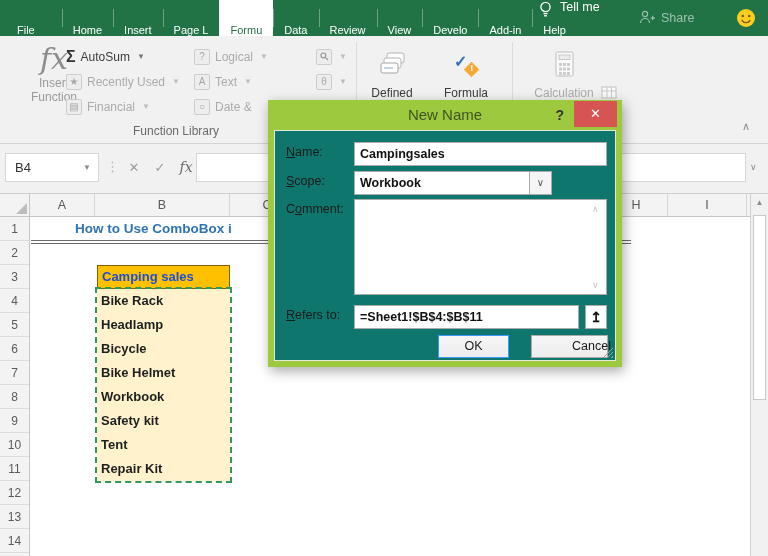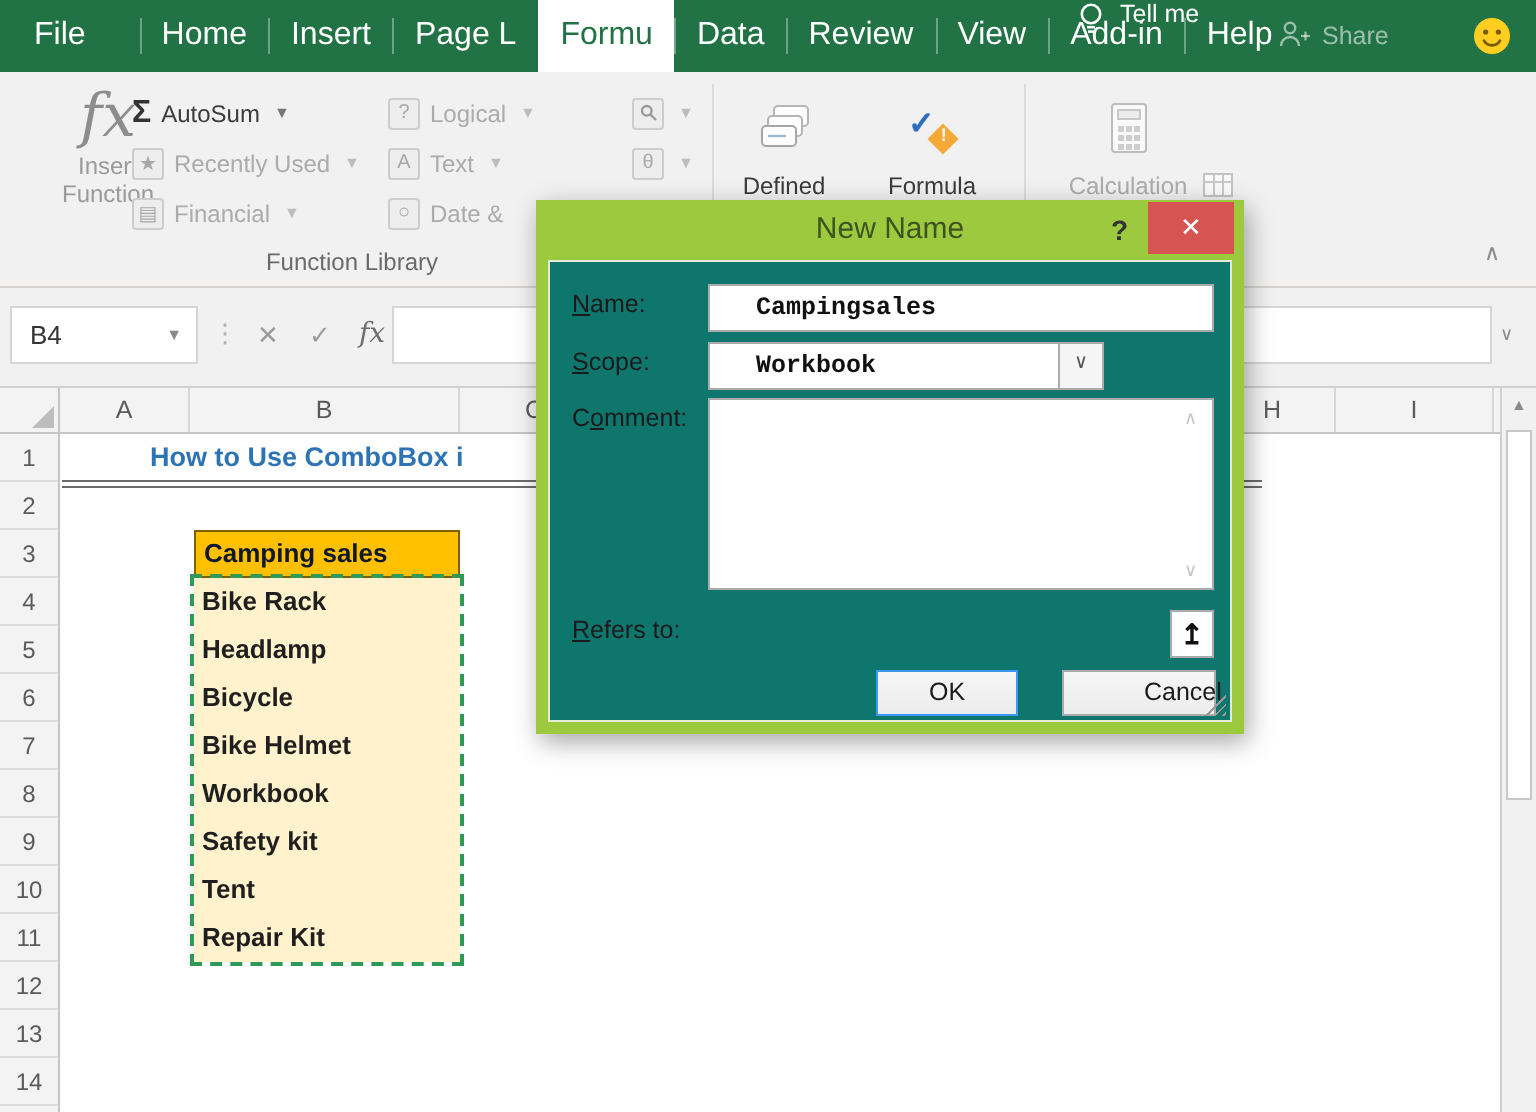--- a/index.html
+++ b/index.html
@@ -3,21 +3,21 @@
 <meta charset="utf-8">
 <style>
   html,body{margin:0;padding:0;}
   #app{position:relative;width:768px;height:556px;overflow:hidden;background:#fff;
        font-family:"Liberation Sans",sans-serif;-webkit-font-smoothing:antialiased;cursor:default;}
   u{text-decoration:underline;}
 
   
   .tabbar{position:absolute;top:0;left:0;right:0;height:36px;background:#217346;}
   .tabs{position:absolute;left:6px;top:0;height:36px;display:flex;align-items:stretch;}
-  .tab{color:#fff;font-size:16px;padding:0 11px;line-height:36px;position:relative;white-space:nowrap;}
+  .tab{color:#fff;font-size:11px;padding:12px 11px;line-height:36px;position:relative;white-space:nowrap;}
   .tab:first-child{margin-right:16px;}
   .tab + .tab::before{content:"";position:absolute;left:0;top:9px;height:18px;width:1px;background:rgba(255,255,255,.35);}
   .tab.active{background:#fff;color:#217346;}
   .tab.active::before{display:none;}
   .tellme{position:absolute;left:538px;top:0;height:36px;display:flex;align-items:flex-start;gap:7px;color:#fff;font-size:12.5px;}
   .share{position:absolute;left:638px;top:0;height:36px;display:flex;align-items:center;gap:5px;color:rgba(255,255,255,.55);font-size:12.5px;}
   .smiley{position:absolute;left:736px;top:8px;width:20px;height:20px;}
 
   
   .ribbon{position:absolute;top:36px;left:0;right:0;height:108px;background:#F1F1F1;border-bottom:1px solid #D5D2CF;box-sizing:border-box;}
@@ -59,41 +59,41 @@
               box-sizing:border-box;display:flex;}
   .corner{width:30px;height:100%;border-right:1px solid #C6C6C6;box-sizing:border-box;position:relative;background:#F3F3F3;}
   .corner::after{content:"";position:absolute;right:2px;bottom:2px;width:0;height:0;border-left:11px solid transparent;border-bottom:11px solid #BDBDBD;}
   .colh{height:100%;border-right:1px solid #D6D6D6;box-sizing:border-box;text-align:center;font-size:12.5px;color:#5a5a5a;line-height:22px;}
   .rowheaders{position:absolute;top:217px;left:0;width:30px;bottom:0;background:#F3F3F3;border-right:1px solid #C6C6C6;box-sizing:border-box;}
   .rowh{height:24px;line-height:24px;text-align:center;font-size:12px;color:#5a5a5a;border-bottom:1px solid #DCDCDC;box-sizing:border-box;}
   .cells{position:absolute;left:31px;top:217px;width:716px;bottom:0;background:#fff;overflow:hidden;padding-left:43px;}
   .sheet-title{position:absolute;left:44px;top:0;height:24px;line-height:24px;font-size:13.5px;font-weight:bold;color:#2E74B5;white-space:nowrap;}
   .title-underline{position:absolute;left:0;top:23px;width:600px;height:2px;border-top:1px solid #6b6b6b;border-bottom:1px solid #6b6b6b;}
   .range-header{position:absolute;left:66px;top:48px;width:133px;height:24px;box-sizing:border-box;background:#FFC000;
-                border:1px solid #7F6000;font-size:13px;font-weight:600;color:#0f172a;line-height:22px;padding-left:4px;}
+                border:1px solid #7F6000;font-size:13px;font-weight:600;color:#1d4ed8;line-height:22px;padding-left:4px;}
   .range-list{position:absolute;left:66px;top:72px;width:133px;height:192px;background:#FFF2CC;}
   .list-cell{height:24px;line-height:24px;font-size:13px;font-weight:600;color:#1f1f1f;padding-left:4px;}
   .marching-ants{position:absolute;left:64px;top:70px;width:137px;height:196px;box-sizing:border-box;border:2px dashed #2E9958;}
 
   
   .vscroll{position:absolute;right:0;top:194px;width:18px;bottom:0;background:#F1F1F1;border-left:1px solid #D0D0D0;box-sizing:border-box;}
   .vs-up{height:18px;text-align:center;font-size:8px;color:#8a8a8a;line-height:18px;}
   .vs-thumb{position:absolute;left:2px;right:2px;top:21px;height:185px;background:#fff;border:1px solid #C8C8C8;box-sizing:border-box;}
 
   
   .dialog{position:absolute;left:268px;top:100px;width:354px;height:267px;background:#9DC93E;z-index:30;
           box-shadow:2px 4px 12px rgba(0,0,0,.35);box-sizing:border-box;font-size:12.5px;}
   .dlg-titlebar{position:relative;height:30px;}
   .dlg-title{text-align:center;line-height:30px;font-size:15px;color:#3F5320;}
   .dlg-help{position:absolute;right:58px;top:0;line-height:30px;font-weight:bold;color:#333;font-size:14px;}
   .dlg-close{position:absolute;right:5px;top:1px;width:43px;height:26px;background:#D65552;color:#fff;text-align:center;line-height:26px;font-size:13px;}
   .dlg-body{position:absolute;left:6px;top:30px;width:342px;height:231px;background:#0f766e;border:1px solid #E4E9D8;box-sizing:border-box;}
   .dlg-label{position:absolute;left:11px;color:#1a1a1a;font-size:12.5px;}
   .dlg-field{position:absolute;background:#fff;border:1px solid #ABABAB;box-sizing:border-box;font-size:12.5px;font-weight:600;color:#111;
-             line-height:22px;padding-left:23px;white-space:nowrap;overflow:hidden;font-family:Liberation Mono, monospace;}
+             line-height:22px;padding-left:5px;white-space:nowrap;overflow:hidden;}
   .scope-arrow{position:absolute;right:0;top:0;width:21px;height:22px;border-left:1px solid #ABABAB;background:#F5F5F5;
                text-align:center;line-height:22px;color:#555;font-size:10px;font-weight:normal;}
   .dlg-textarea{position:absolute;left:79px;top:68px;width:253px;height:96px;background:#fff;border:1px solid #ABABAB;box-sizing:border-box;}
   .com-arrow{position:absolute;left:317px;color:#C6C6C6;font-size:9px;}
   .collapse-btn{position:absolute;left:310px;top:174px;width:22px;height:24px;background:#fff;border:1px solid #ABABAB;box-sizing:border-box;
                 text-align:center;line-height:22px;font-weight:bold;color:#111;font-size:14px;}
   .dlg-btn{position:absolute;top:204px;height:23px;background:linear-gradient(#F6F6F6,#ECECEC);border:1px solid #ABABAB;box-sizing:border-box;
            text-align:center;line-height:21px;font-size:12.5px;color:#1a1a1a;}
   .dlg-btn.ok{left:163px;width:71px;border:1px solid #3B99FC;}
   .dlg-btn.cancel{left:256px;width:77px;padding-left:40px;}
@@ -109,20 +109,21 @@
   <div class="tabbar">
     <div class="tabs">
         <div class="tab">File</div>
         <div class="tab">Home</div>
         <div class="tab">Insert</div>
         <div class="tab">Page L</div>
         <div class="tab active">Formu</div>
         <div class="tab">Data</div>
         <div class="tab">Review</div>
         <div class="tab">View</div>
+        <div class="tab">Develo</div>
         <div class="tab">Add-in</div>
         <div class="tab">Help</div>
       </div>
     <div class="tellme">
       <span>
         <svg width="15" height="18" viewBox="0 0 15 18">
             <circle cx="7.5" cy="7" r="4.6" fill="none" stroke="#fff" stroke-width="1.3"></circle>
             <line x1="5.5" y1="13.6" x2="9.5" y2="13.6" stroke="#fff" stroke-width="1.3"></line>
             <line x1="6" y1="15.8" x2="9" y2="15.8" stroke="#fff" stroke-width="1.3"></line>
           </svg>
@@ -346,20 +347,21 @@
         <span>Workbook</span>
         <span class="scope-arrow">∨</span>
       </div>
 
       <div class="dlg-label" style="top:71px;">C<u>o</u>mment:</div>
       <div class="dlg-textarea"></div>
       <div class="com-arrow" style="top:73px;">∧</div>
       <div class="com-arrow" style="top:149px;">∨</div>
 
       <div class="dlg-label" style="top:177px;"><u>R</u>efers to:</div>
+      <div class="dlg-field" style="left:79px;top:174px;width:225px;height:24px;">=Sheet1!$B$4:$B$11</div>
       <div class="collapse-btn">↥</div>
 
       <div class="dlg-btn ok">OK</div>
       <div class="dlg-btn cancel">Cancel</div>
       <div class="dlg-grip"></div>
     </div>
   </div>
 
 </div>
 

